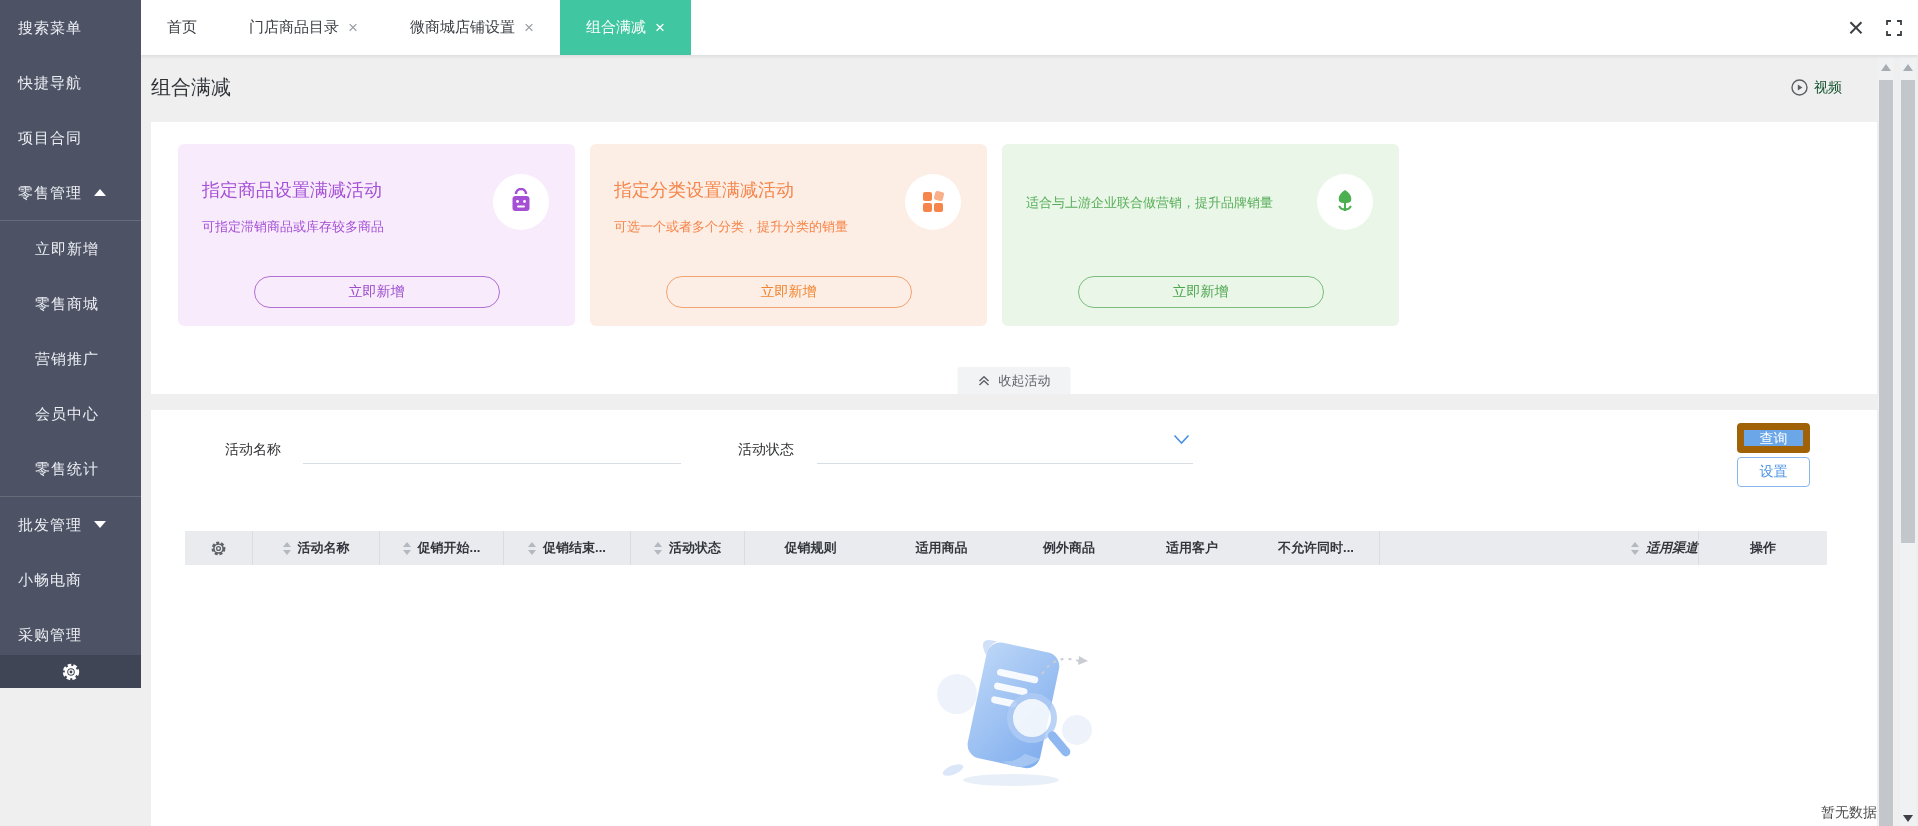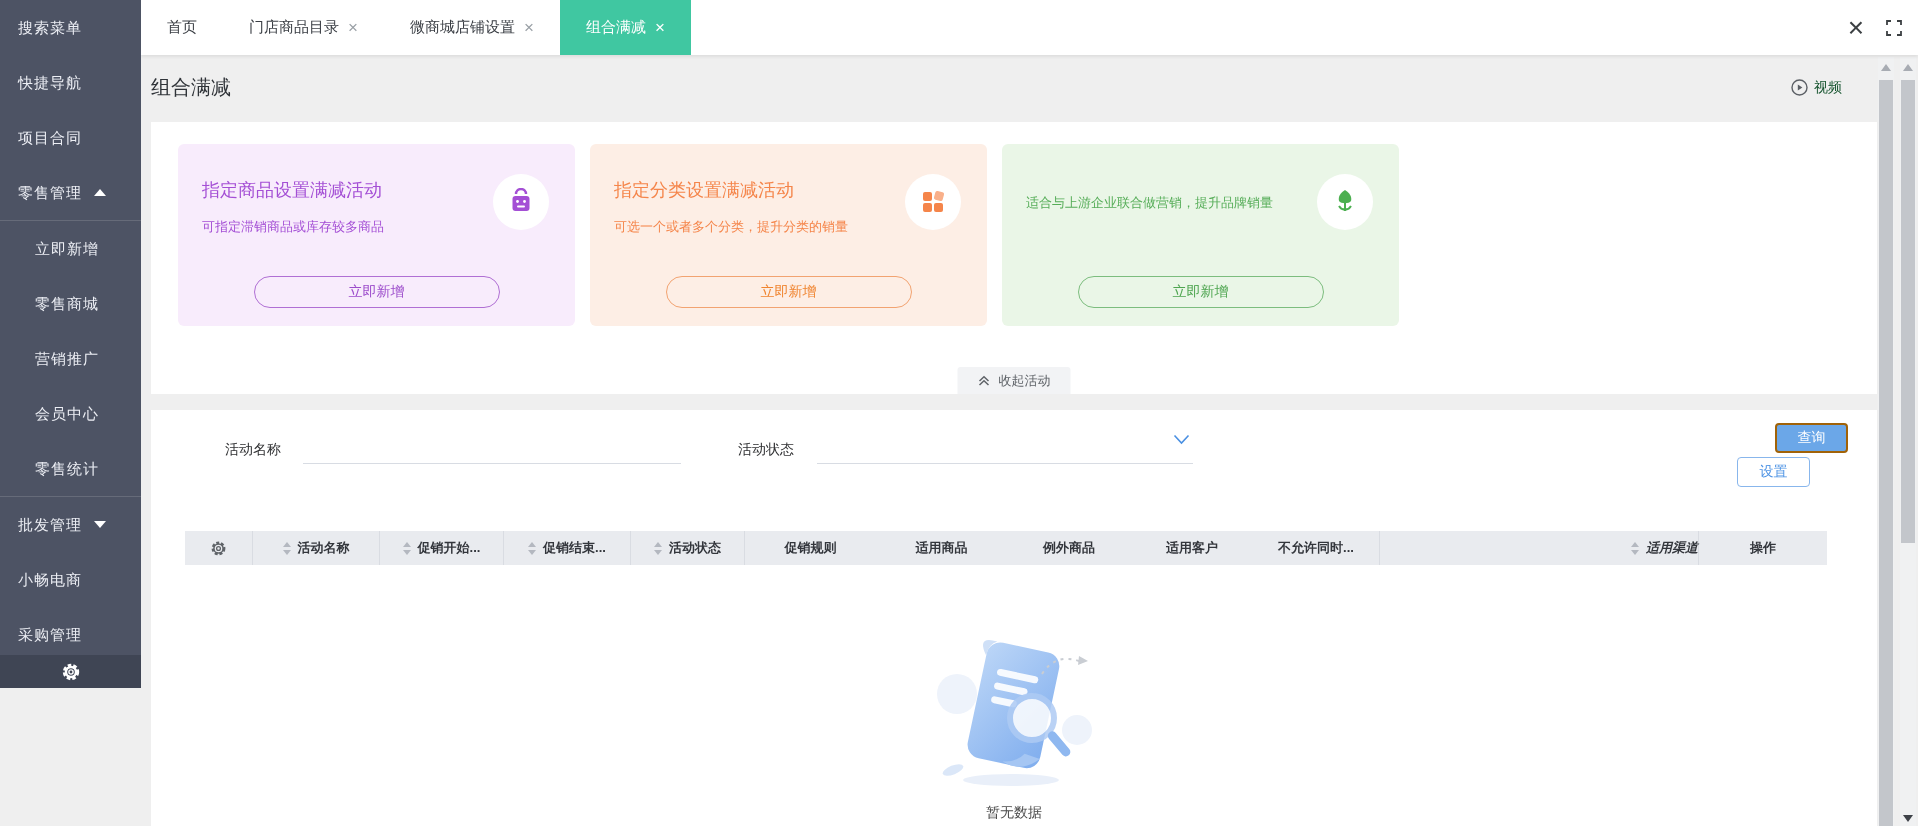--- a/index.html
+++ b/index.html
@@ -68,22 +68,22 @@
     display:flex; align-items:center; gap:8px; border-radius:3px 3px 0 0; cursor:pointer; }
 
   
   .panel2 { position:absolute; left:151px; top:410px; width:1726px; height:416px; background:#fff; }
   .f-label { position:absolute; top:31px; font-size:14px; color:#303133; }
   .f-underline { position:absolute; top:38px; height:16px; border:none;
     border-bottom:1px solid #d8dce3; background:transparent; outline:none;
     font-size:14px; font-family:inherit; }
   .f-chevron { position:absolute; top:24px; cursor:pointer; }
   .btn-query { position:absolute; left:1586px; top:13px; width:73px; height:30px;
-    background:#6ba7e8; border:2px solid #a16207; color:#fff; font-size:14px;
-    border-radius:4px; cursor:pointer; font-family:inherit;margin-left:38px; }
+    background:#6ba7e8; border:7px solid #a16207; color:#fff; font-size:14px;
+    border-radius:4px; cursor:pointer; font-family:inherit; }
   .btn-settings { position:absolute; left:1586px; top:47px; width:73px; height:30px;
     background:#fff; border:1px solid #88b6ec; color:#4f94e5; font-size:14px;
     border-radius:4px; cursor:pointer; font-family:inherit; }
 
   .thead { position:absolute; left:34px; top:121px; width:1642px; height:34px;
     display:flex; background:#e9ebef; }
   .th { display:flex; align-items:center; justify-content:center; font-size:13px;
     font-weight:700; color:#33363c; border-right:1px solid #d9dce2; height:34px;
     white-space:nowrap; cursor:pointer; }
   .th:last-child { border-right:none; }
@@ -92,21 +92,21 @@
   .c7{width:124px; border-right:none;} .c8{width:122px; border-right:none;}
   .c9{width:127px;} .c10{width:319px; justify-content:flex-end; padding-left:10px;font-style:italic; }
   .c11{width:128px;}
   .sort { display:inline-flex; flex-direction:column; gap:3px; margin-right:7px; }
   .sort i { display:block; width:0; height:0; border-left:4px solid transparent;
     border-right:4px solid transparent; }
   .sort .s-up { border-bottom:5px solid #b4b8c0; }
   .sort .s-down { border-top:5px solid #b4b8c0; }
 
   .empty { position:absolute; left:0; right:0; top:222px; text-align:center; }
-  .empty p { margin-top:8px; font-size:14px; color:#4c4c4c; }
+  .empty p { margin-top:8px; font-size:14px; color:#4c4c4c;text-align:right; }
 
   
   .sb { position:absolute; top:57px; width:16px; height:769px; background:#f0f1f2; z-index:6; }
   .sb1 { left:1878px; } .sb2 { left:1900px; }
   .sb-up { position:absolute; top:7px; left:3px; width:0; height:0;
     border-left:5px solid transparent; border-right:5px solid transparent;
     border-bottom:7px solid #a8acb3; }
   .sb-down { position:absolute; bottom:4px; left:3px; width:0; height:0;
     border-left:5px solid transparent; border-right:5px solid transparent;
     border-top:7px solid #3e4248; }

